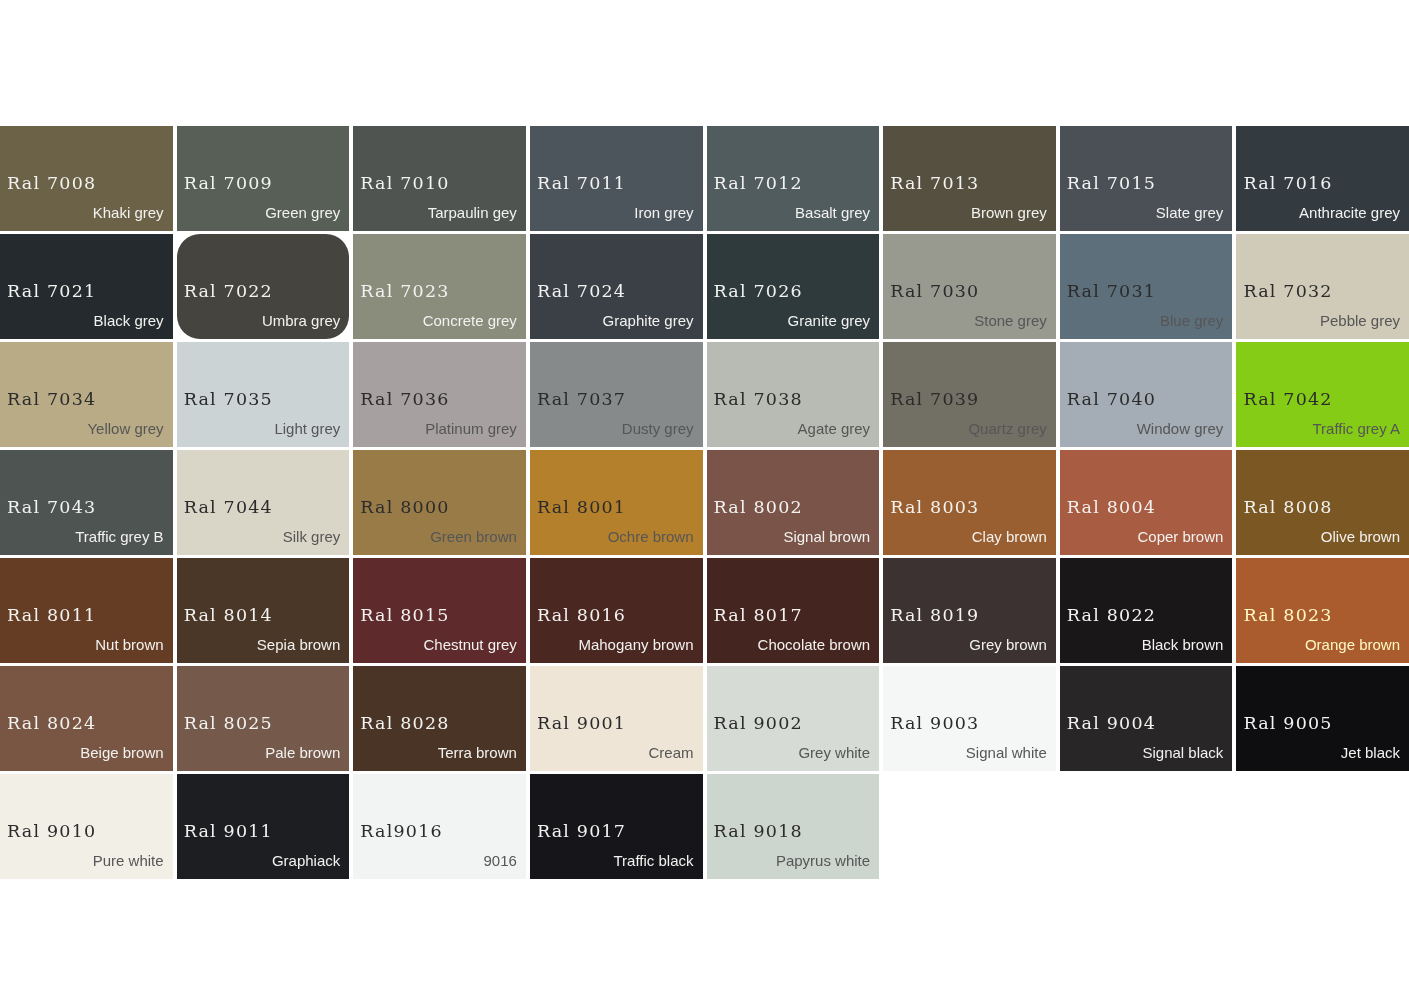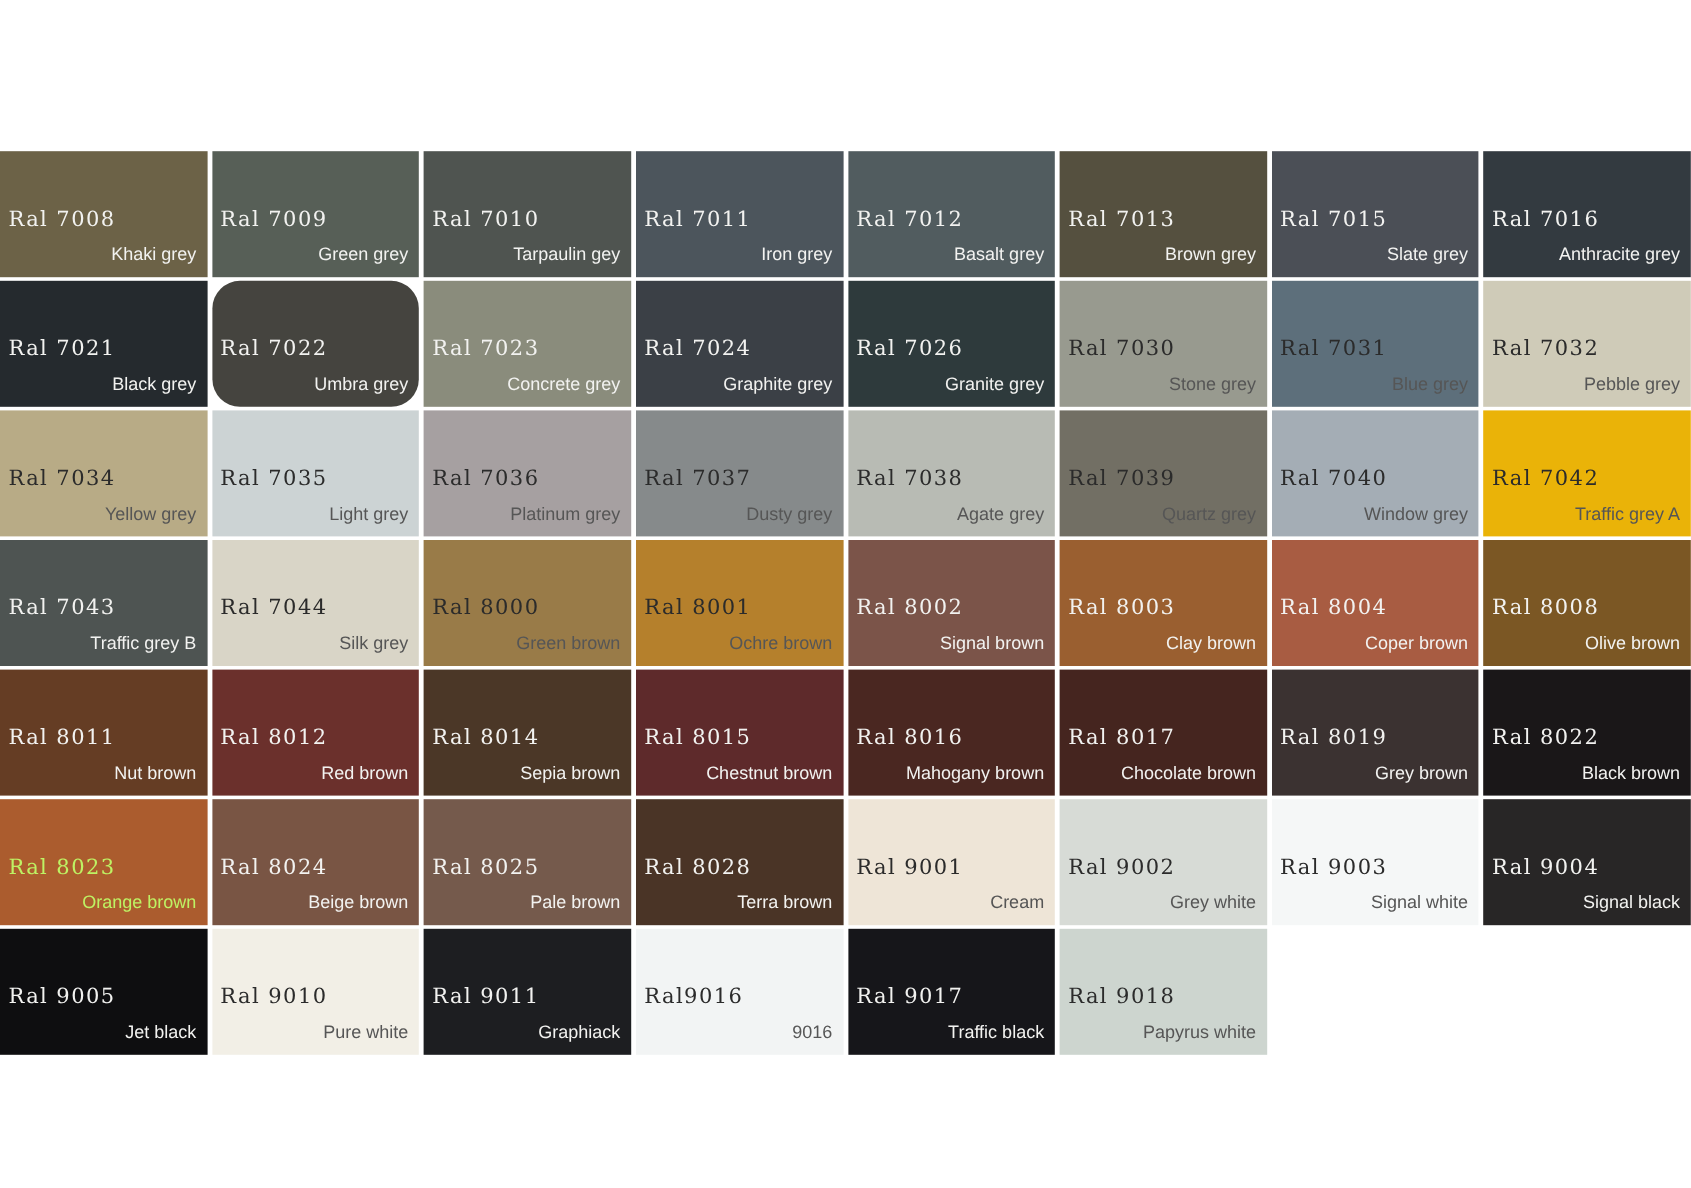--- a/index.html
+++ b/index.html
@@ -48,21 +48,21 @@
     right: 9px;
     bottom: 11px;
     font-family: "Liberation Sans", sans-serif;
     font-size: 15px;
     white-space: nowrap;
     line-height: 1;
   }
   .txt-light { color: #f2f2f0; }
   .txt-dark  { color: #2b2b2b; }
   .txt-mid   { color: #565656; }
-  .txt-cream { color: #bef264; }
+  .txt-cream { color: #fef9c3; }
 </style>
 </head>
 <body>
 
 <div id="chart-root">
   <div class="swatch-grid" id="swatch-grid">
       <div class="swatch" style="background: rgb(108, 98, 71);">
         <span class="swatch-code txt-light">Ral 7008</span>
         <span class="swatch-name txt-light">Khaki grey</span>
       </div>
@@ -147,21 +147,21 @@
         <span class="swatch-name txt-mid">Agate grey</span>
       </div>
       <div class="swatch" style="background: rgb(114, 111, 100);">
         <span class="swatch-code txt-dark">Ral 7039</span>
         <span class="swatch-name txt-mid">Quartz grey</span>
       </div>
       <div class="swatch" style="background: rgb(164, 173, 181);">
         <span class="swatch-code txt-dark">Ral 7040</span>
         <span class="swatch-name txt-mid">Window grey</span>
       </div>
-      <div class="swatch" style="background: #eab308; padding-left: 36px;">
+      <div class="swatch" style="background: #84cc16; padding-left: 36px;">
         <span class="swatch-code txt-dark">Ral 7042</span>
         <span class="swatch-name txt-mid">Traffic grey A</span>
       </div>
       <div class="swatch" style="background: rgb(78, 84, 82);">
         <span class="swatch-code txt-light">Ral 7043</span>
         <span class="swatch-name txt-light">Traffic grey B</span>
       </div>
       <div class="swatch" style="background: rgb(217, 213, 199);">
         <span class="swatch-code txt-dark">Ral 7044</span>
         <span class="swatch-name txt-mid">Silk grey</span>
@@ -187,31 +187,27 @@
         <span class="swatch-name txt-light">Coper brown</span>
       </div>
       <div class="swatch" style="background: rgb(123, 87, 36);">
         <span class="swatch-code txt-light">Ral 8008</span>
         <span class="swatch-name txt-light">Olive brown</span>
       </div>
       <div class="swatch" style="background: rgb(101, 61, 36);">
         <span class="swatch-code txt-light">Ral 8011</span>
         <span class="swatch-name txt-light">Nut brown</span>
       </div>
-      <div class="swatch" style="background: rgb(107, 48, 44);">
-        <span class="swatch-code txt-light">Ral 8012</span>
-        <span class="swatch-name txt-light">Red brown</span>
-      </div>
       <div class="swatch" style="background: rgb(75, 55, 39);">
         <span class="swatch-code txt-light">Ral 8014</span>
         <span class="swatch-name txt-light">Sepia brown</span>
       </div>
       <div class="swatch" style="background: rgb(94, 42, 43);">
         <span class="swatch-code txt-light">Ral 8015</span>
-        <span class="swatch-name txt-light">Chestnut brown</span>
+        <span class="swatch-name txt-light">Chestnut grey</span>
       </div>
       <div class="swatch" style="background: rgb(74, 39, 33);">
         <span class="swatch-code txt-light">Ral 8016</span>
         <span class="swatch-name txt-light">Mahogany brown</span>
       </div>
       <div class="swatch" style="background: rgb(69, 37, 31);">
         <span class="swatch-code txt-light">Ral 8017</span>
         <span class="swatch-name txt-light">Chocolate brown</span>
       </div>
       <div class="swatch" style="background: rgb(59, 50, 49);">

